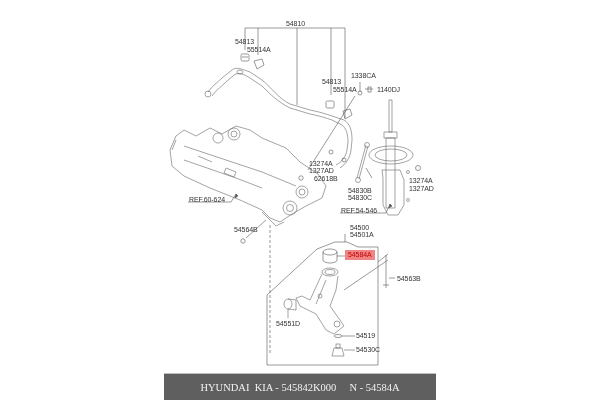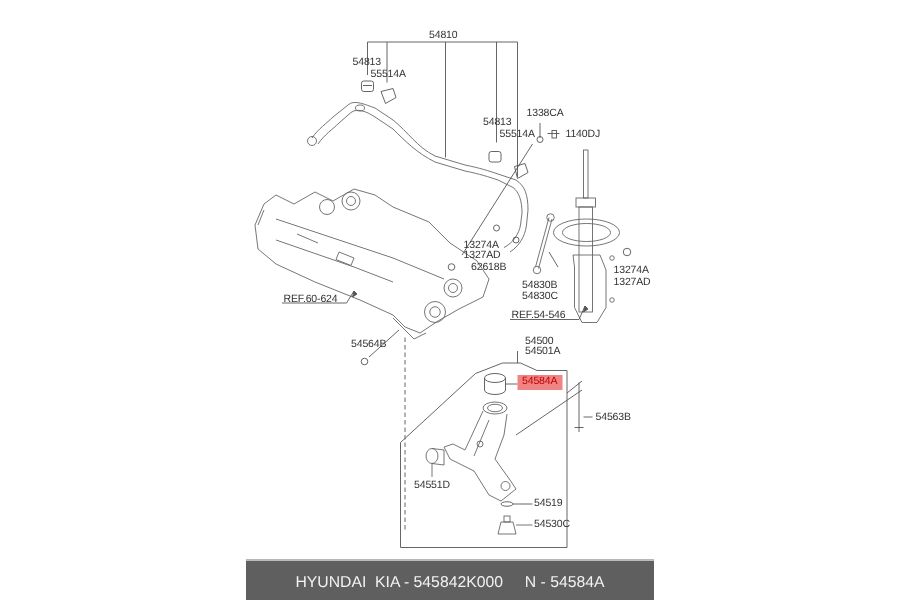--- a/index.html
+++ b/index.html
@@ -5,21 +5,21 @@
     html, body { margin: 0; padding: 0; background: #ffffff; }
     body { width: 600px; height: 400px; position: relative; overflow: hidden;
            font-family: "Liberation Sans", sans-serif; }
     #diagram { position: absolute; left: 0; top: 0; width: 600px; height: 400px; }
     .lbl { position: absolute; font-size: 7px; color: #333; line-height: 8px; white-space: nowrap;
            font-family: "Liberation Sans", sans-serif; letter-spacing: -0.1px; }
     .hl { background: #f08484; color: #c00000; padding: 1px 3px; }
     .footer { position: absolute; left: 164px; top: 373px; width: 272px; height: 27px;
               background: #5f5f5f; border-top: 1px solid #bdbdbd; color: #f2f2f2;
               font-size: 10.5px; display: flex; align-items: center; justify-content: center;
-              font-family: Liberation Sans, sans-serif; }
+              font-family: Liberation Serif, serif; }
     .footer span { white-space: pre; }
   </style>
 </head>
 <body>
 
 <svg id="diagram" viewBox="0 0 600 400" xmlns="http://www.w3.org/2000/svg">
   <g fill="none" stroke="#555" stroke-width="0.6">
 
     <g>
       <line x1="245" y1="28" x2="345" y2="28"></line>

